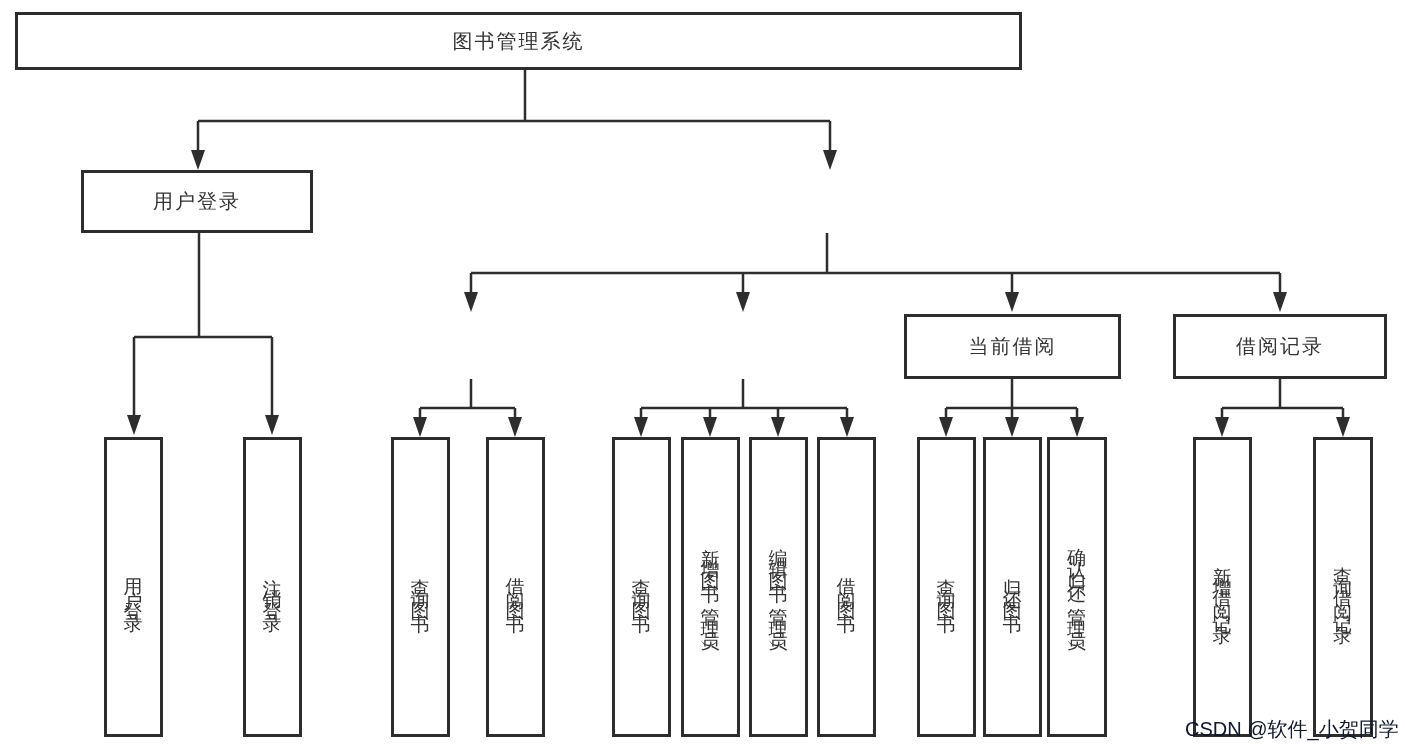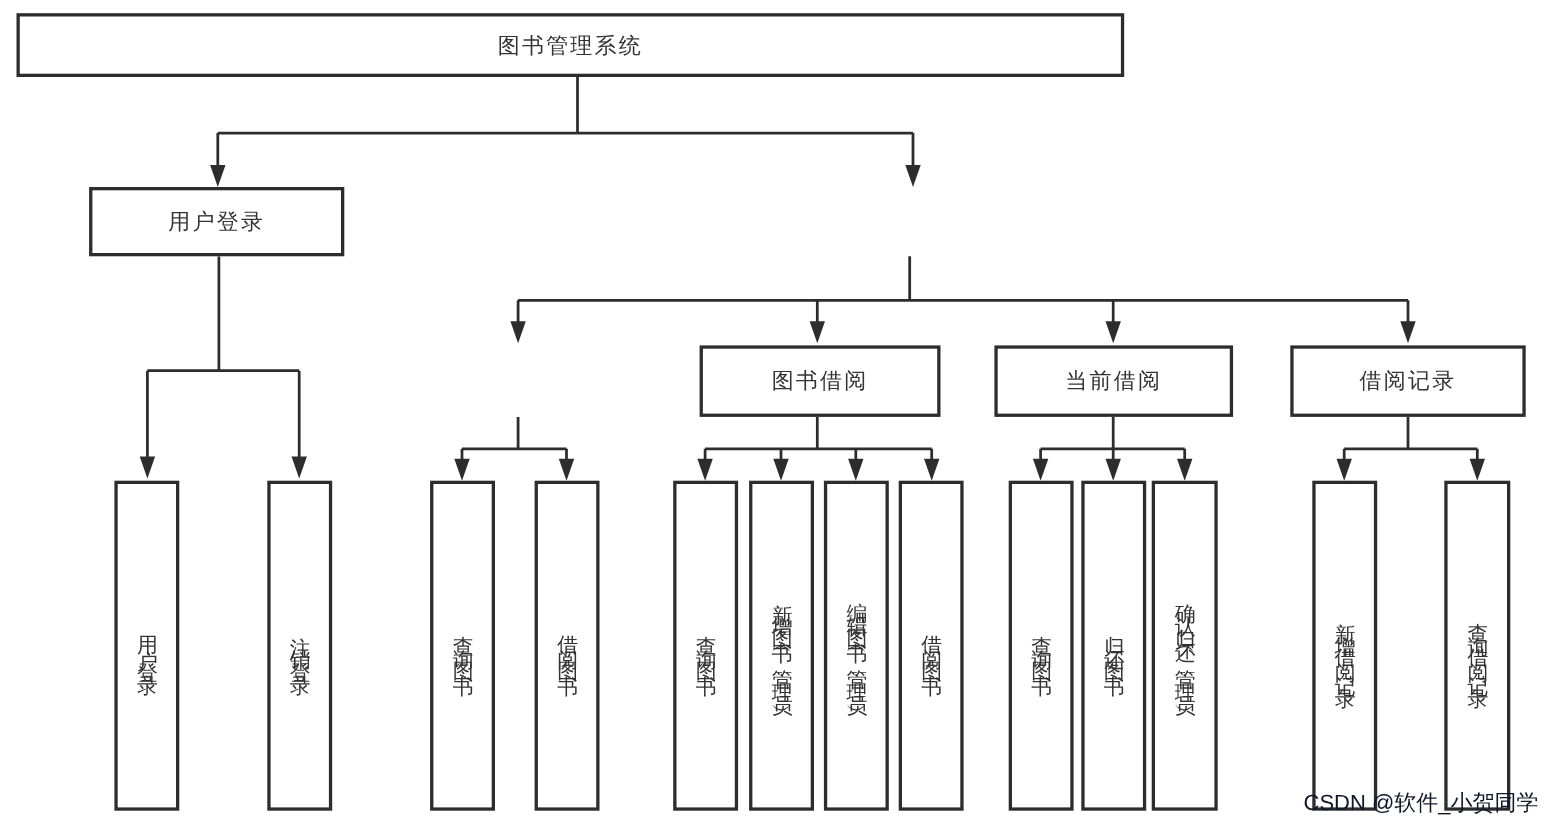--- a/index.html
+++ b/index.html
@@ -115,23 +115,20 @@
   </svg>
 
   <div class="node h-node root">
     <span>图书管理系统</span>
   </div>
 
   <div class="node h-node n-login">
     <span>用户登录</span>
   </div>
 
-  <div class="node h-node n-l3b">
-    <span>图书借阅</span>
-  </div>
   <div class="node h-node n-l3d">
     <span>借阅记录</span>
   </div>
   <div class="node h-node n-l3c">
     <span>当前借阅</span>
   </div>
 
   <div class="node v-node leaf lf1">
     <span class="vtext">用户登录</span>
   </div>

